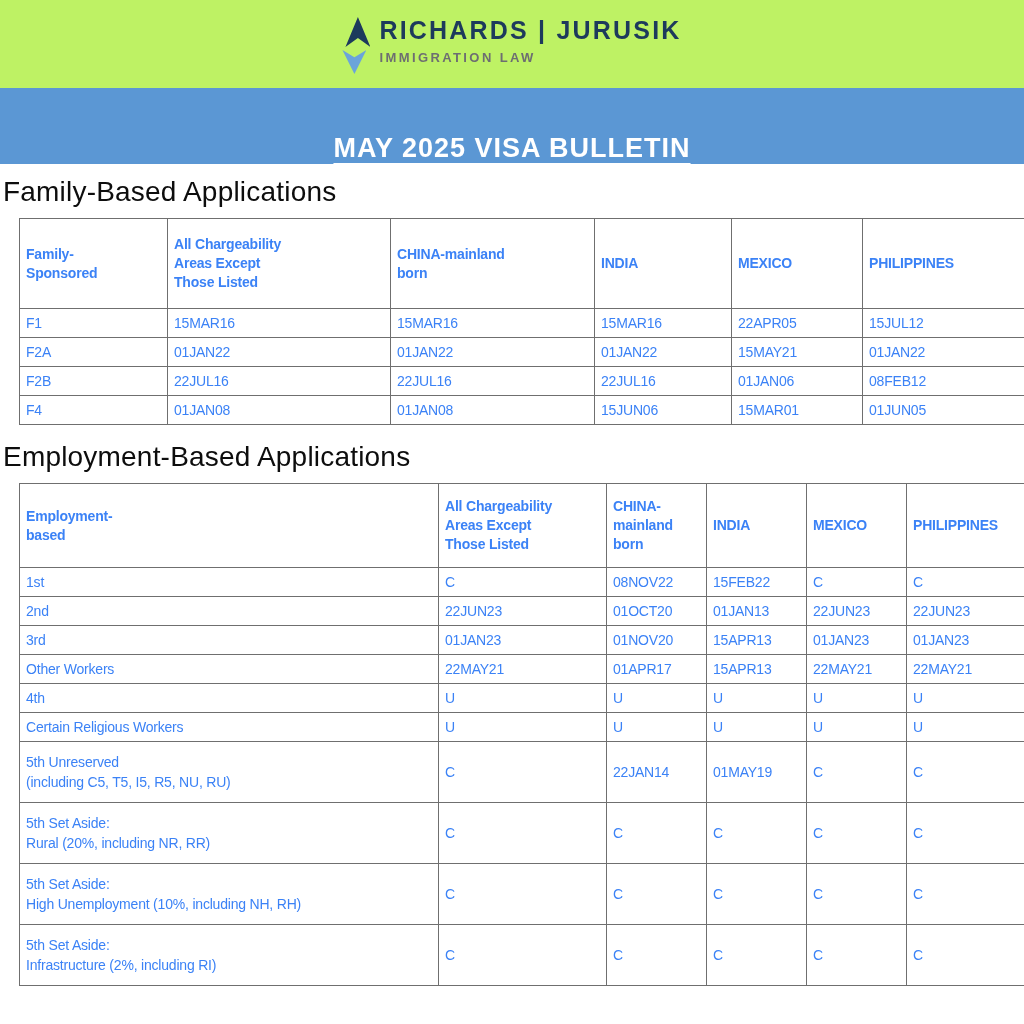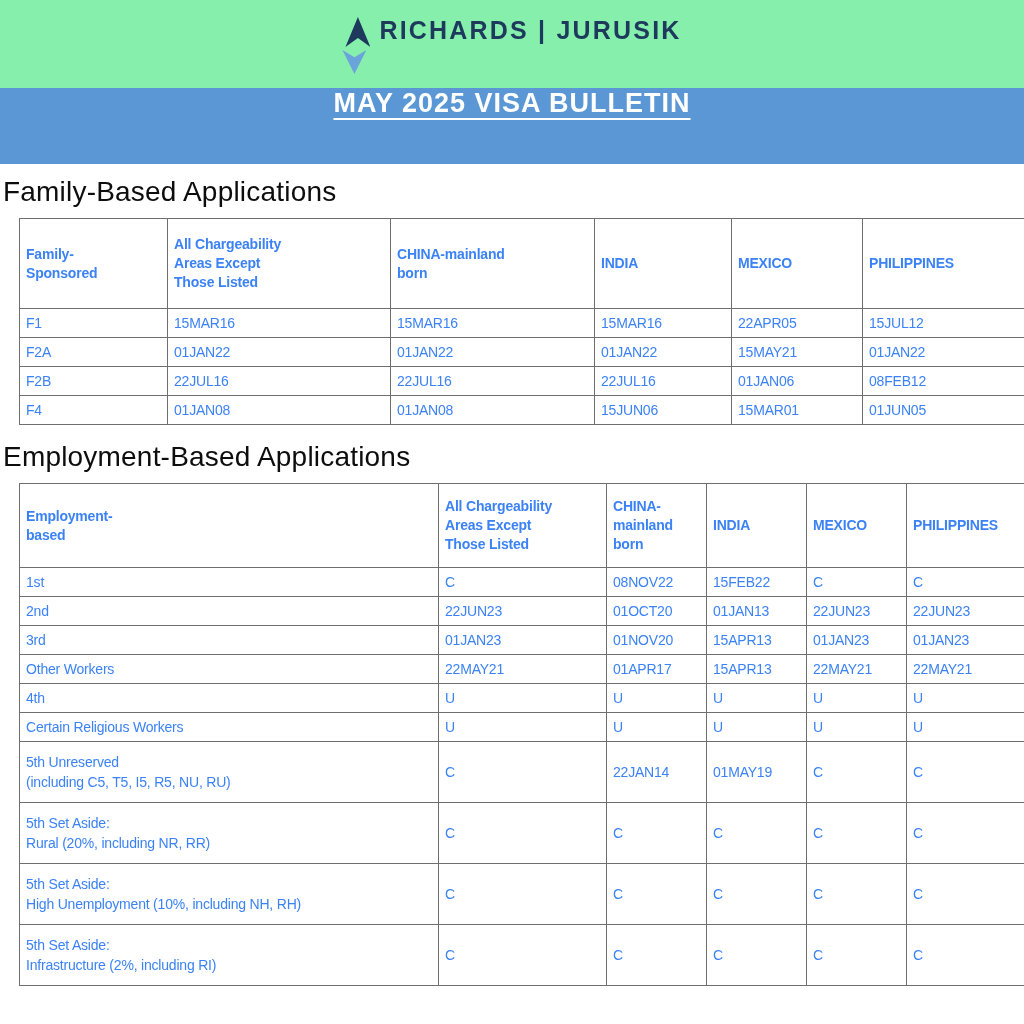--- a/index.html
+++ b/index.html
@@ -1,33 +1,33 @@
 <!DOCTYPE html>
 <html style="--banner-bg: #5b97d4; --logo-navy: #1d3a5c; --logo-lightblue: #6ba4da; --logo-gray: #6d6e71;"><head>
 <meta charset="utf-8">
 <style>
   * { margin: 0; padding: 0; box-sizing: border-box; }
   html, body { width: 1024px; height: 1024px; overflow: hidden; background: #ffffff;
     font-family: "Liberation Sans", sans-serif; }
 
   
-  .top-header { height: 88px; display: flex; align-items: center; justify-content: center; background: #86efac; }
+  .top-header { height: 88px; display: flex; align-items: center; justify-content: center; background: #bef264; }
   .logo { display: flex; align-items: flex-start; gap: 9px; }
   .logo-arrows { position: relative; width: 28px; height: 60px; flex: 0 0 auto; }
   .arrow-up { position: absolute; top: 3px; left: 3px; width: 25px; height: 30px;
     background: var(--logo-navy); clip-path: polygon(50% 0, 100% 100%, 50% 70%, 0 100%); }
   .arrow-down { position: absolute; top: 36px; left: 0; width: 24px; height: 24px;
     background: var(--logo-lightblue); clip-path: polygon(0 0, 50% 30%, 100% 0, 50% 100%); }
   .logo-name { font-size: 25px; font-weight: bold; letter-spacing: 2.2px;
     color: var(--logo-navy); line-height: 32px; white-space: nowrap; }
   .logo-tagline { font-size: 13px; font-weight: bold; letter-spacing: 2.4px;
     color: var(--logo-gray); margin-top: 4px; white-space: nowrap; }
 
   
-  .banner { height: 76px; background: var(--banner-bg); display: flex; align-items: flex-start; justify-content: center; }
+  .banner { height: 76px; background: var(--banner-bg); display: flex; align-items: flex-end; justify-content: center; }
   .banner-title { color: #ffffff; font-size: 27px; font-weight: bold; letter-spacing: 1px;
     text-decoration: underline; text-underline-offset: 6px; text-decoration-thickness: 2px;
     white-space: nowrap; cursor: pointer; }
 
   
   .section-heading { font-size: 28px; font-weight: normal; color: #0d0d0d;
     letter-spacing: 0.2px; line-height: 34px; margin: 11px 4px 9px 3px; }
   .section-heading.second { margin-top: 15px; }
 
   
@@ -46,20 +46,21 @@
 <body>
 
 <div class="top-header">
   <div class="logo">
     <div class="logo-arrows">
       <div class="arrow-up"></div>
       <div class="arrow-down"></div>
     </div>
     <div class="logo-text">
       <div class="logo-name">RICHARDS | JURUSIK</div>
+      <div class="logo-tagline">IMMIGRATION LAW</div>
     </div>
   </div>
 </div>
 
 <div class="banner">
   <span class="banner-title">MAY 2025 VISA BULLETIN</span>
 </div>
 
 <h2 class="section-heading">Family-Based Applications</h2>
 

